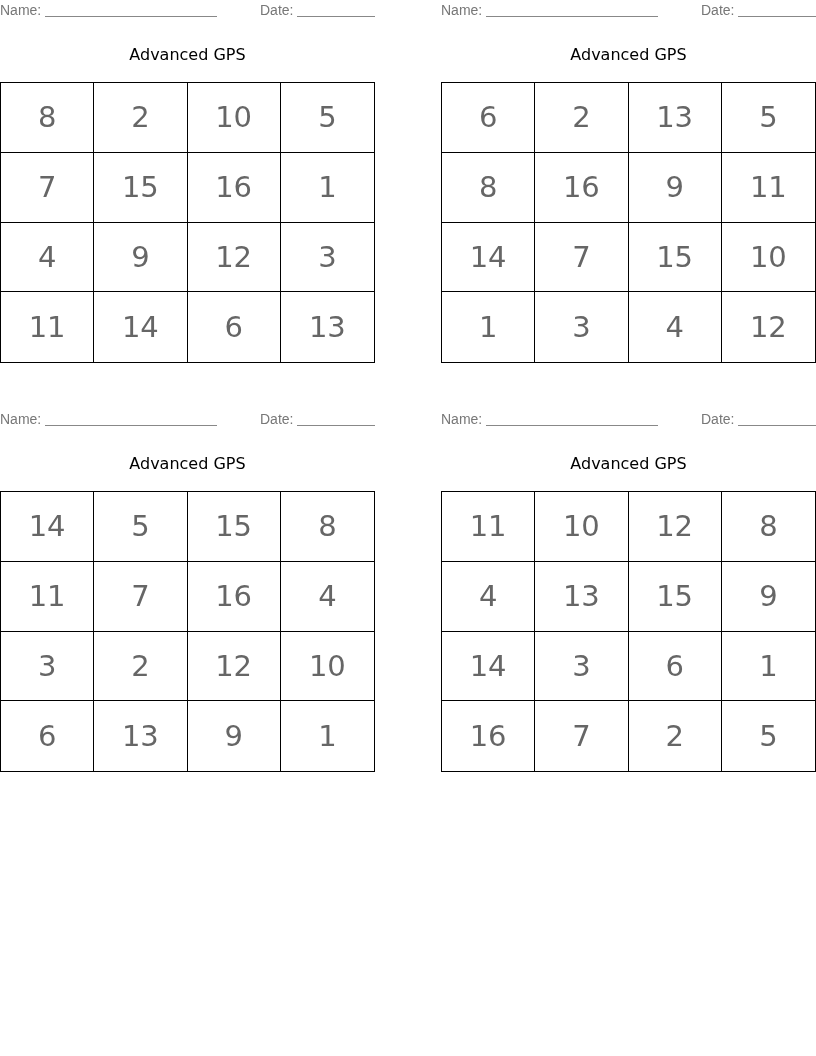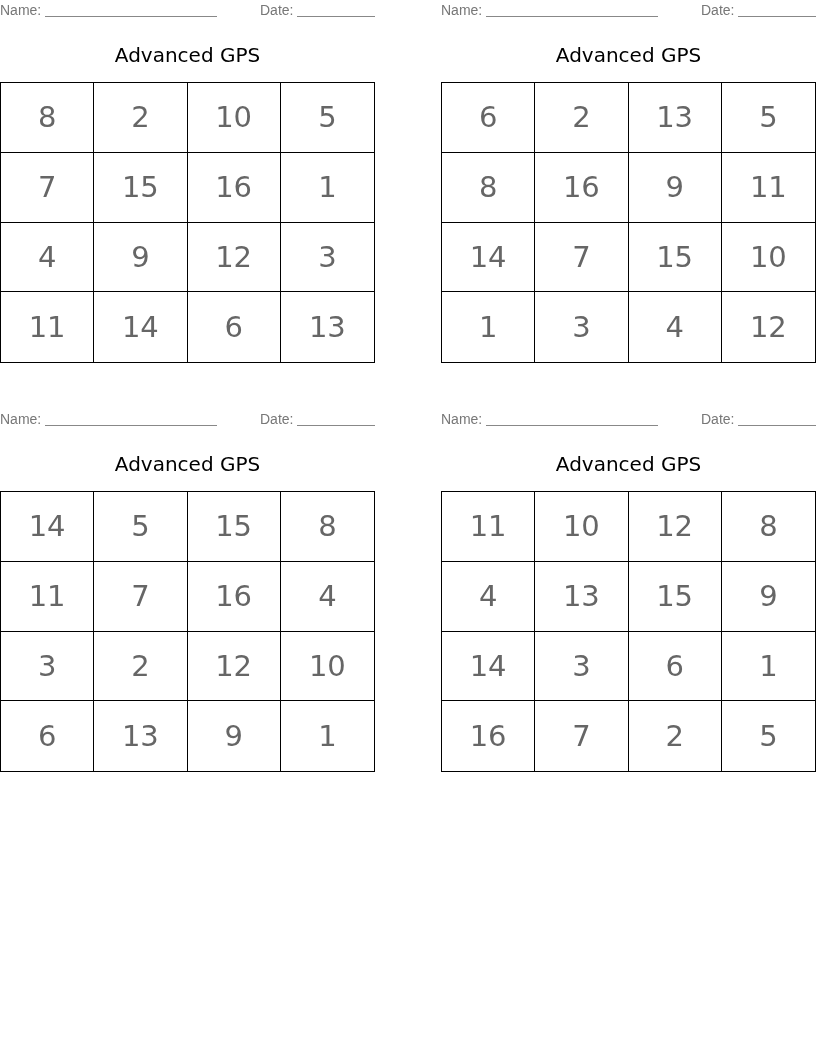--- a/index.html
+++ b/index.html
@@ -3,21 +3,21 @@
   <meta charset="utf-8">
   <style>
     html, body { margin: 0; padding: 0; background: #ffffff; }
     body { width: 816px; height: 1056px; position: relative; overflow: hidden; }
     .card { position: absolute; width: 375px; height: 364px; }
     .header { position: absolute; top: 2px; left: 0; width: 375px; height: 16px;
       font-family: "Liberation Sans", sans-serif; font-size: 14px; color: #777777; }
     .header .lbl { position: absolute; top: 0; white-space: nowrap; line-height: 16px; }
     .header .line { position: absolute; top: 14px; height: 0; border-top: 1px solid #888888; }
     .title { position: absolute; top: 43px; left: 0; width: 375px; text-align: center;
-      font-family: "DejaVu Sans", sans-serif; font-size: 20px; color: #000000; line-height: 24px; }
+      font-family: "DejaVu Sans", sans-serif; font-size: 16px; color: #000000; line-height: 24px; }
     .grid { position: absolute; top: 82px; left: 0; width: 373px; height: 279px;
       border: 1px solid #000000; display: grid;
       grid-template-columns: repeat(4, 1fr); grid-template-rows: repeat(4, 1fr); }
     .cell { border-right: 1px solid #000000; border-bottom: 1px solid #000000;
       display: flex; align-items: center; justify-content: center;
       font-family: "DejaVu Sans", sans-serif; font-size: 29px; color: #666666; }
     .cell.c3 { border-right: none; }
     .cell.r3 { border-bottom: none; }
   </style>
 </head>

